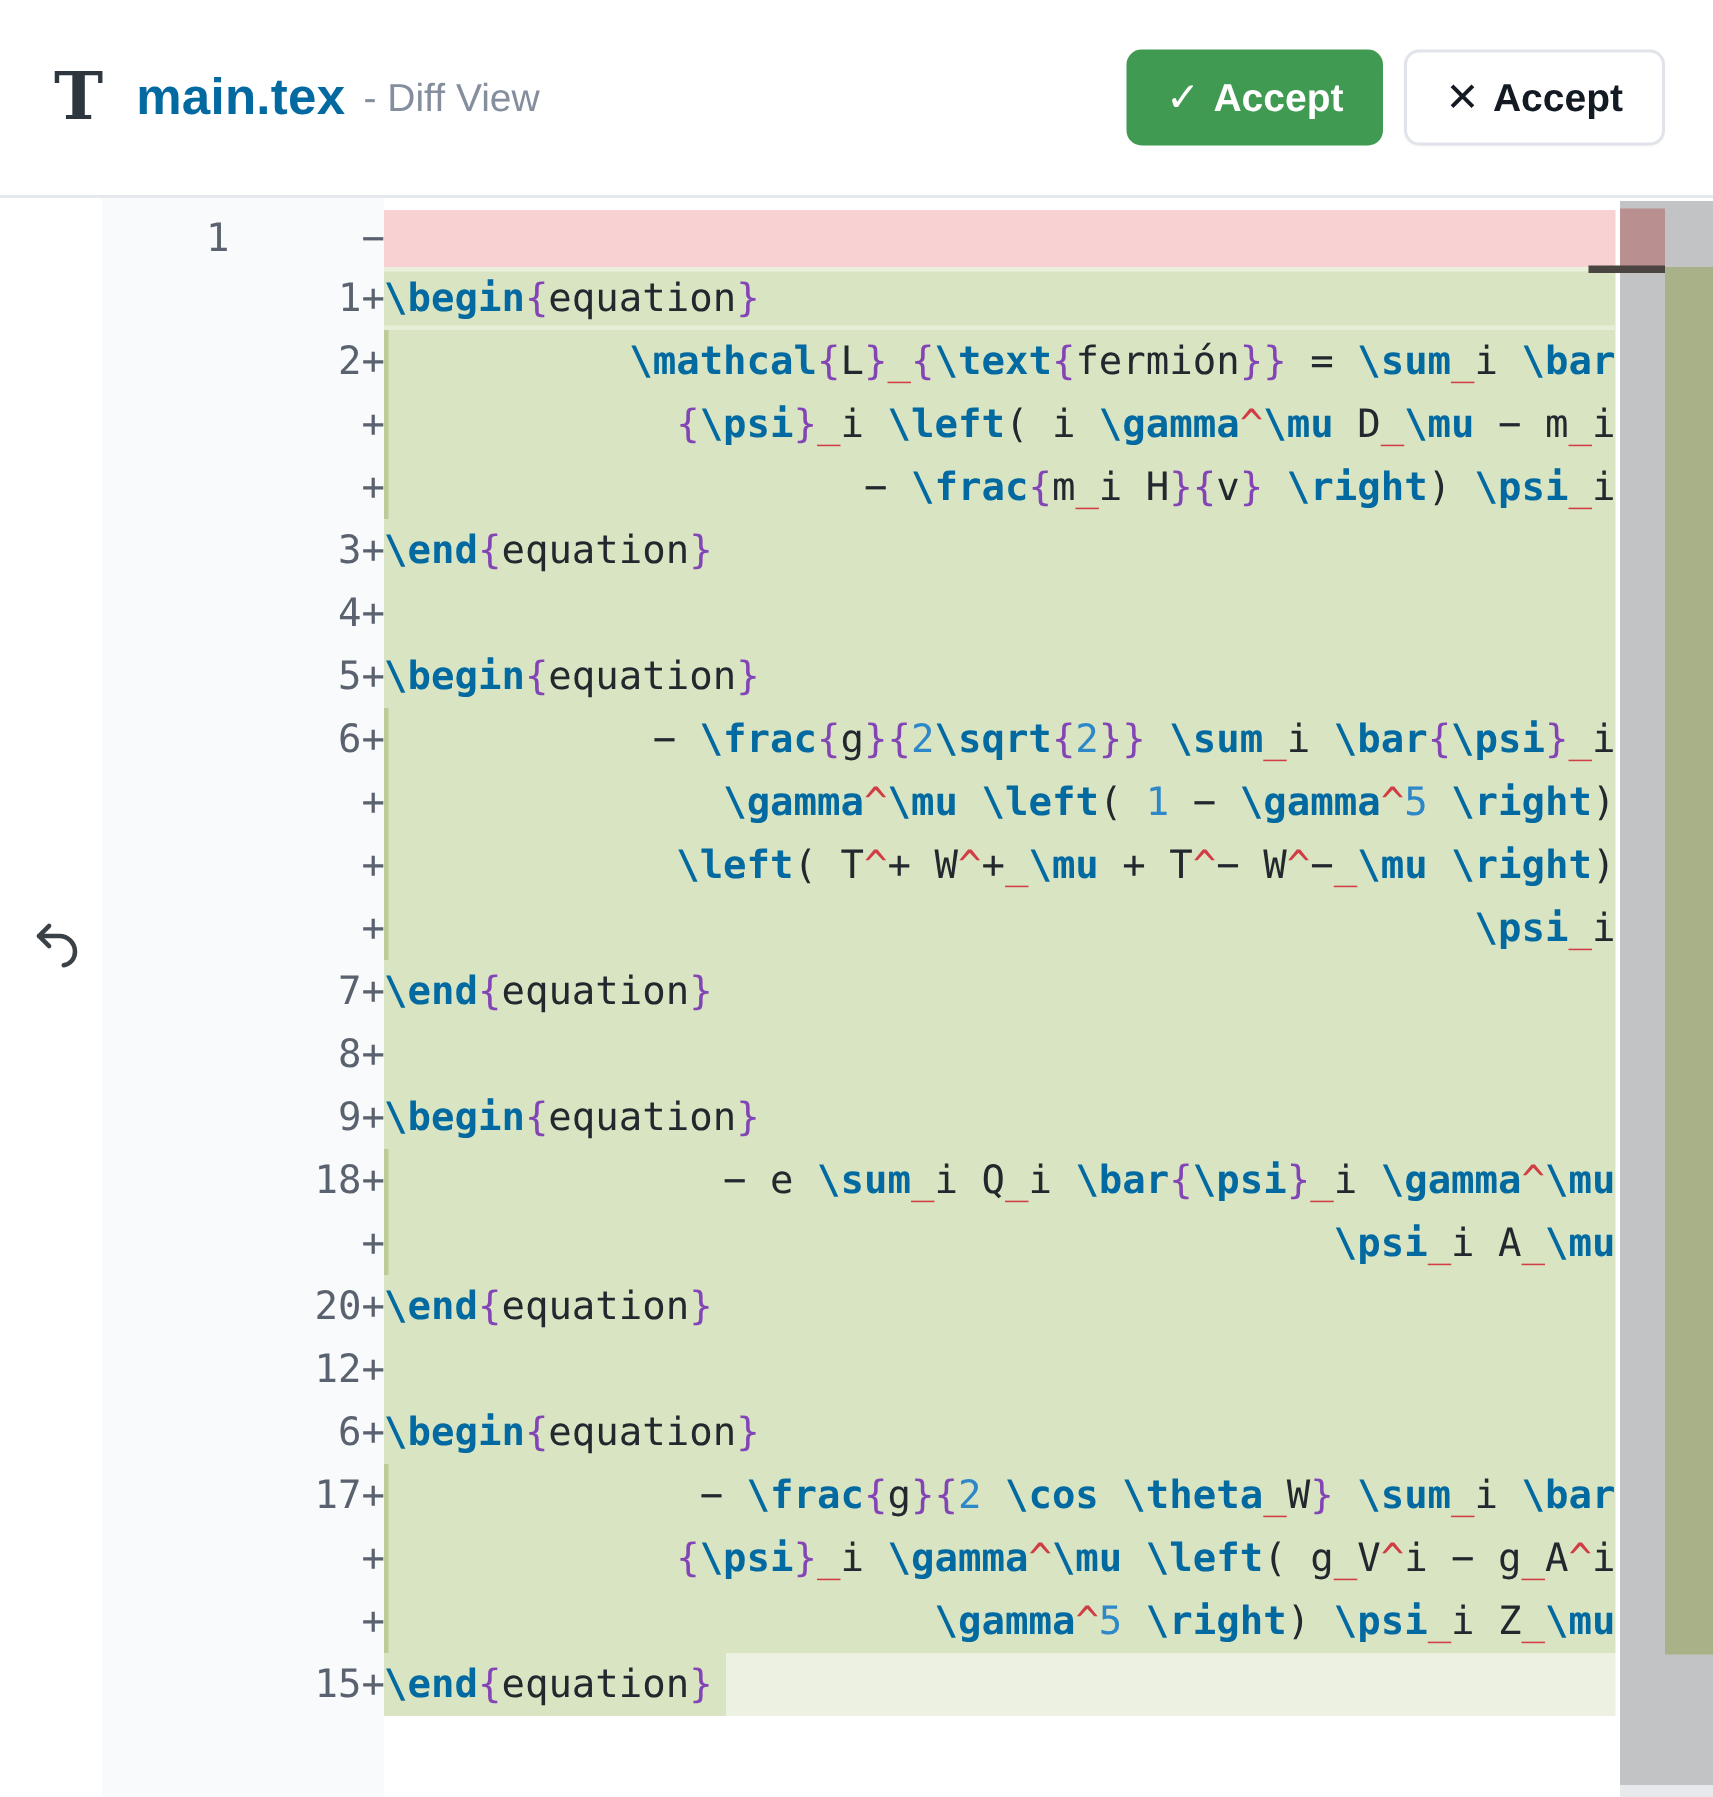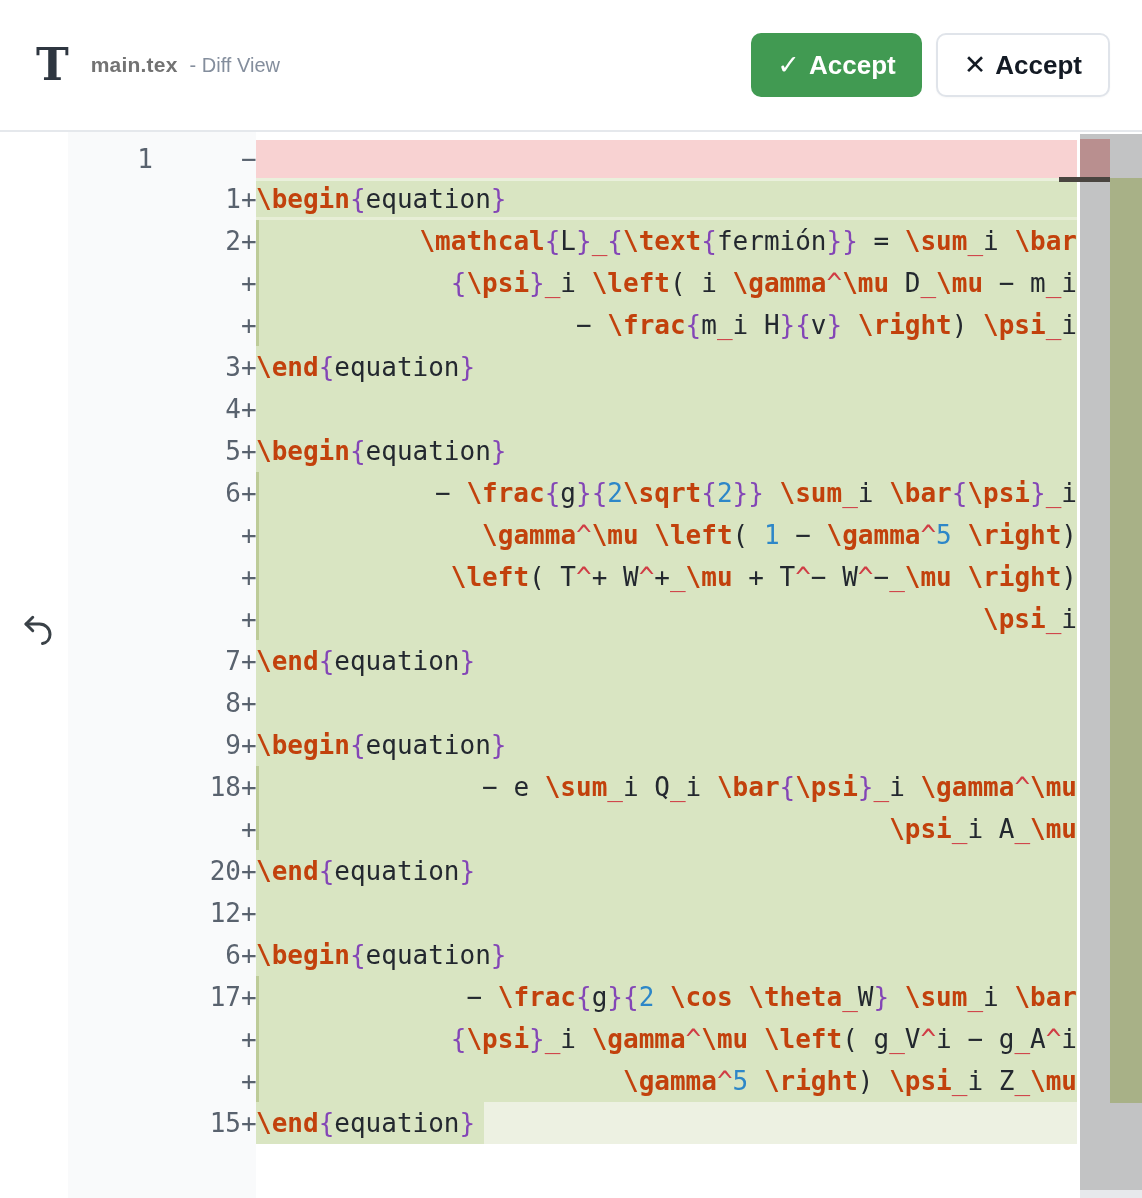--- a/index.html
+++ b/index.html
@@ -4,22 +4,22 @@
 <style>
   html,body{margin:0;padding:0;}
   body{width:1142px;height:1198px;position:relative;background:#ffffff;
        font-family:"Liberation Sans", sans-serif;overflow:hidden;}
 
   
   .header{position:absolute;left:0;top:0;width:1142px;height:130px;background:#ffffff;
           border-bottom:2px solid #e5e8ec;display:flex;align-items:center;box-sizing:content-box;}
   .tex-icon{font-family:"DejaVu Serif", serif;font-weight:600;font-size:44px;color:#2e3640;
             margin-left:36px;line-height:1;}
-  .title{font-size:21px;font-weight:700;color:#737373;margin-left:22px;letter-spacing:.2px;}
-  .subtitle{font-size:20px;font-weight:400;color:#848e9d;margin-left:12px;}
+  .title{font-size:34px;font-weight:700;color:#0369a1;margin-left:22px;letter-spacing:.2px;}
+  .subtitle{font-size:26px;font-weight:400;color:#848e9d;margin-left:12px;}
   .btns{margin-left:auto;margin-right:32px;display:flex;gap:14px;align-items:center;}
   .btn{height:64px;border-radius:10px;font-size:26px;font-weight:700;display:flex;
        align-items:center;padding:0 26px;cursor:pointer;font-family:"Liberation Sans",sans-serif;}
   .btn .ic{margin-right:9px;font-weight:400;font-size:27px;line-height:1;}
   .btn-accept{background:#419a52;color:#ffffff;border:none;}
   .btn-reject{background:#ffffff;color:#131a24;border:2px solid #e0e4ea;box-shadow:0 1px 2px rgba(0,0,0,.03);}
 
   
   .editor{position:absolute;left:0;top:132px;width:1142px;height:1066px;background:#ffffff;}
   .gutterbg{position:absolute;left:68px;top:0;bottom:0;width:188px;background:#f9fafb;}
@@ -35,21 +35,21 @@
   .mark{width:15px;color:#59626e;text-align:left;}
   .code{flex:1;background:#d9e5c2;white-space:pre;overflow:hidden;}
   .del .code{background:#f8d2d2;}
   .v-first .code{box-shadow:inset 0 3px 0 #eaf0dc, inset 0 -3px 0 #e7eed6;}
   .stripe .code{box-shadow:inset 3px 0 0 #bdcb98;text-align:right;}
   .v-last .code{background:#edf1e2;}
   .chunk{background:#d9e5c2;padding-right:9px;display:inline-block;height:100%;}
 
   
   .t-p{color:#23282f;}
-  .t-k{color:#c2410c;font-weight:700;}
+  .t-k{color:#0369a1;font-weight:700;}
   .t-b{color:#8345b6;}
   .t-s{color:#d03d45;}
   .t-n{color:#2d87c8;}
 
   
   .sbA{position:absolute;left:1080px;top:2px;width:30px;height:1056px;background:#c2c3c4;}
   .sbB{position:absolute;left:1110px;top:2px;width:32px;height:1056px;background:#c2c3c4;}
   .sb-del{position:absolute;left:1080px;top:7px;width:30px;height:39px;background:#b98f8f;}
   .sb-dark{position:absolute;left:1059px;top:45px;width:51px;height:5px;background:#4a4540;}
   .sb-add{position:absolute;left:1110px;top:46px;width:32px;height:925px;background:#a8b187;}

